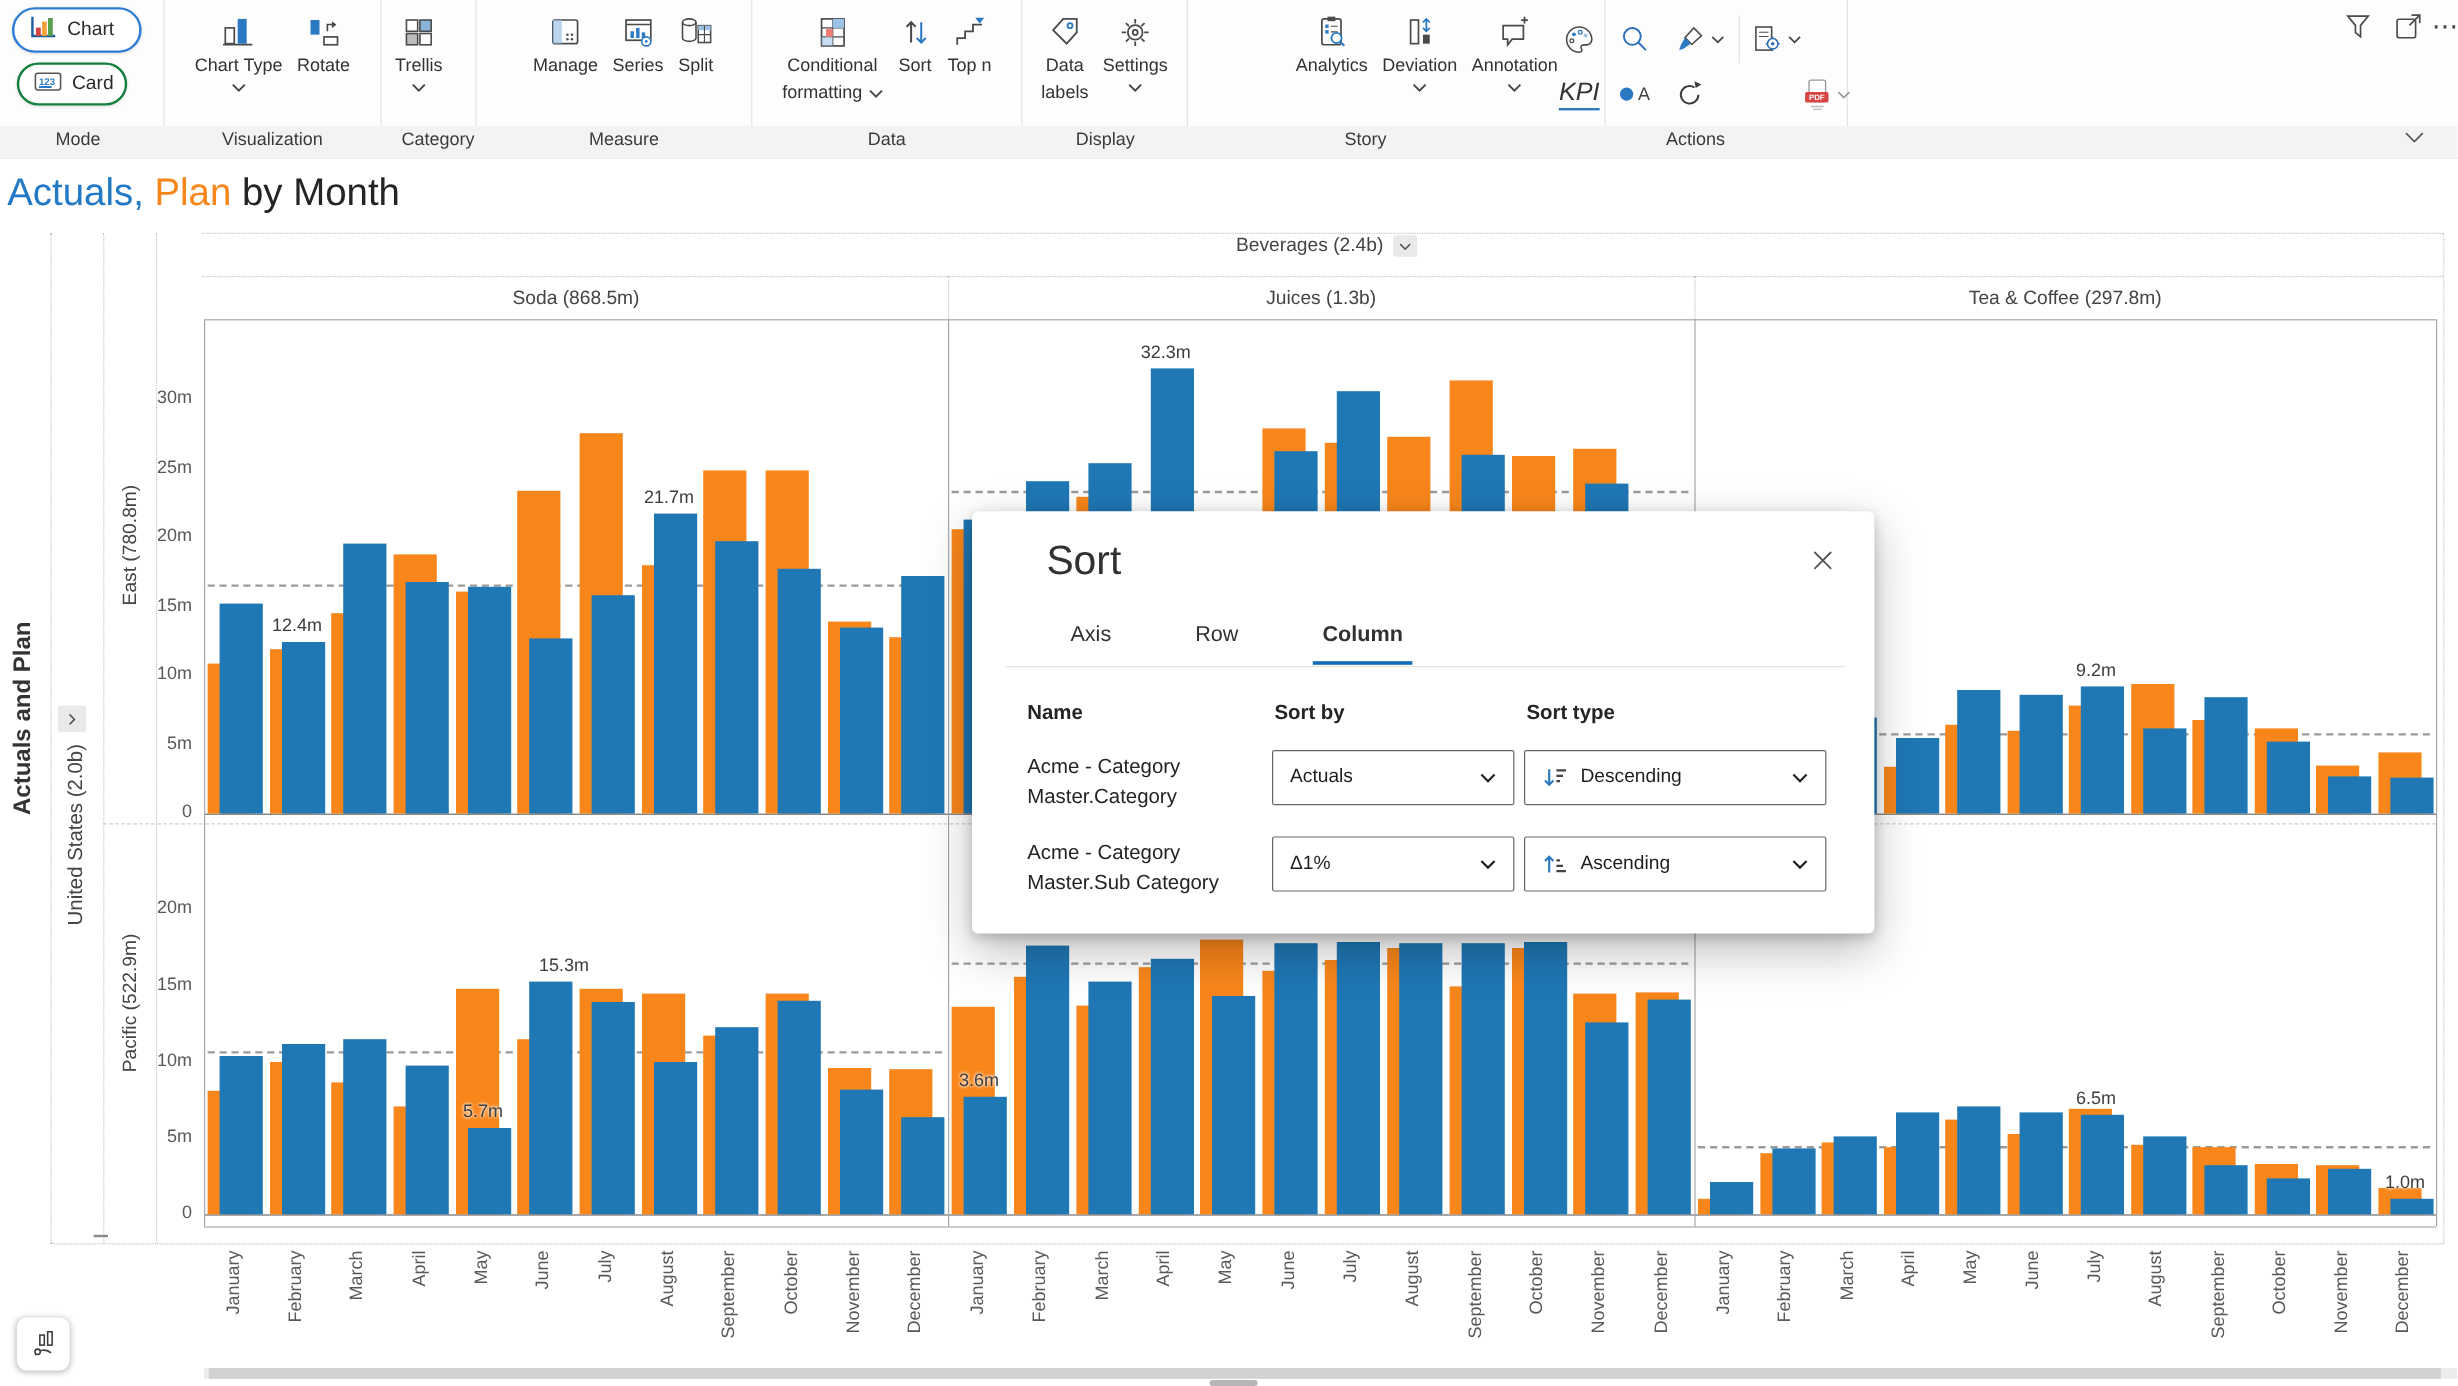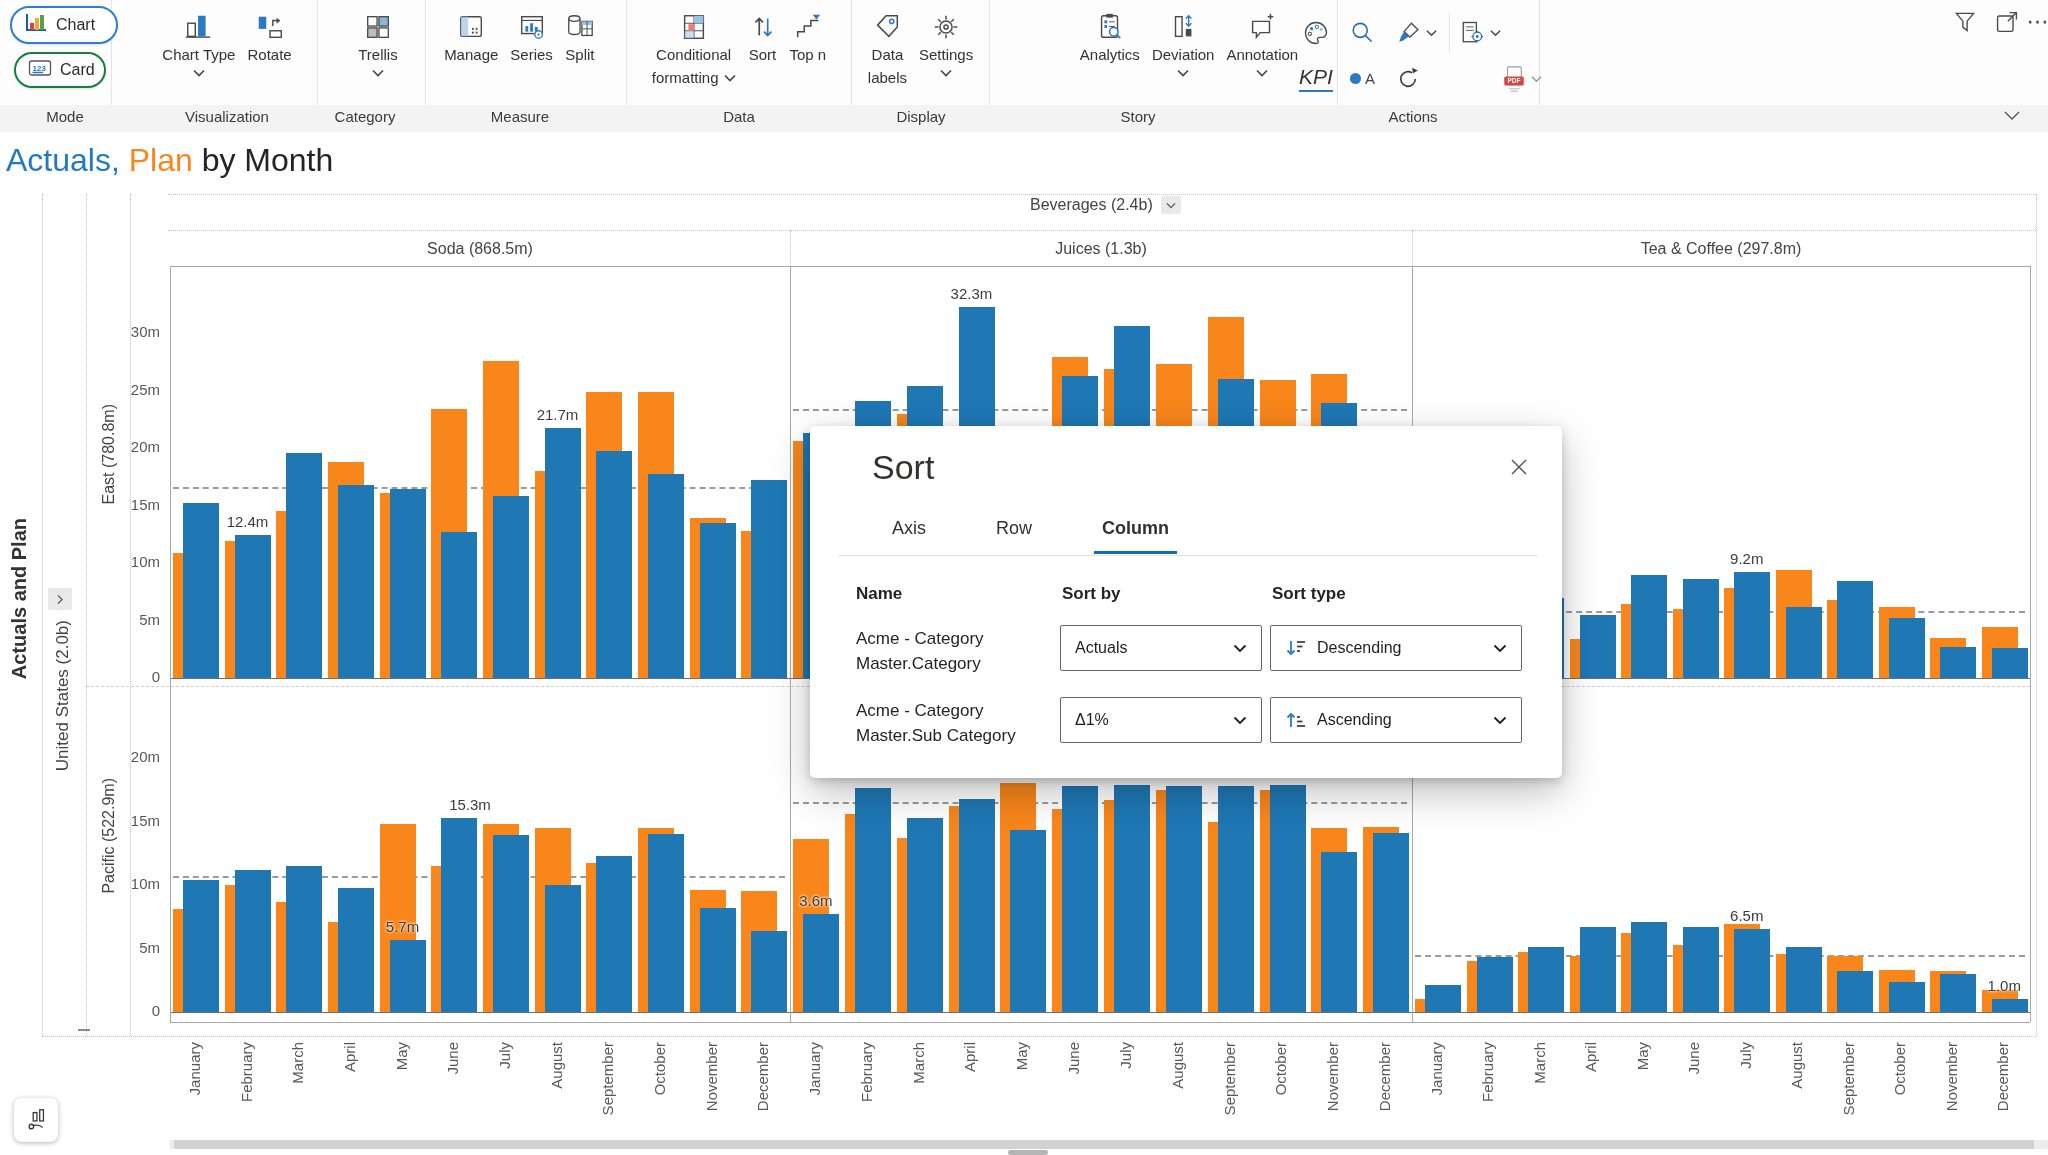--- a/index.html
+++ b/index.html
@@ -74,21 +74,21 @@
   .axdash{position:absolute;left:78px;top:1029px;width:12px;height:0;border-top:2px solid #8a8a8a;}
 </style>
 </head>
 <body>
 
 <div class="screen">
 
   <div class="ribbon">
     <div class="band"></div>
 
-    <div class="rgroup" style="left:0;width:112px;">
+    <div class="rgroup" style="left:0;width:137px;">
       <div class="pill active" style="left:10px;top:6px;width:108px;height:38px;">
         <span>
           <svg width="24" height="20" viewBox="0 0 24 20">
               <path d="M3 1 V17 H22" stroke="#1d5d9e" stroke-width="2" fill="none"></path>
               <rect x="6" y="10" width="4" height="7" fill="#d64541"></rect>
               <rect x="11" y="5" width="4" height="12" fill="#f6a23b"></rect>
               <rect x="16" y="2" width="4" height="15" fill="#57a04c"></rect>
             </svg>
         </span>
         <span class="plabel">Chart</span>
@@ -129,21 +129,21 @@
               <rect x="16" y="20" width="12" height="7" fill="none" stroke="#4a4a4a" stroke-width="1.5"></rect>
               <path d="M26 9 H19 V15" fill="none" stroke="#4a4a4a" stroke-width="1.5"></path>
               <path d="M23 6 L27 9.2 L23 12.4 Z" fill="#4a4a4a"></path>
             </svg>
         </span>
         <span class="tlabel">Rotate</span>
       </div>
     </div>
     <div class="glabel" style="left:147px;">Visualization</div>
 
-    <div class="rgroup" style="left:331px;width:95px;">
+    <div class="rgroup" style="left:302px;width:95px;">
       <div class="tool">
         <span class="ticon">
           <svg width="30" height="30" viewBox="0 0 32 32">
               <rect x="5" y="5" width="10" height="10" fill="none" stroke="#4a4a4a" stroke-width="1.4"></rect>
               <rect x="17" y="5" width="10" height="10" fill="#8ab4dc" stroke="#4a4a4a" stroke-width="1.4"></rect>
               <rect x="5" y="17" width="10" height="10" fill="#bdbdbd" stroke="#4a4a4a" stroke-width="1.4"></rect>
               <rect x="17" y="17" width="10" height="10" fill="none" stroke="#4a4a4a" stroke-width="1.4"></rect>
             </svg>
         </span>
         <span class="tlabel">Trellis</span>

